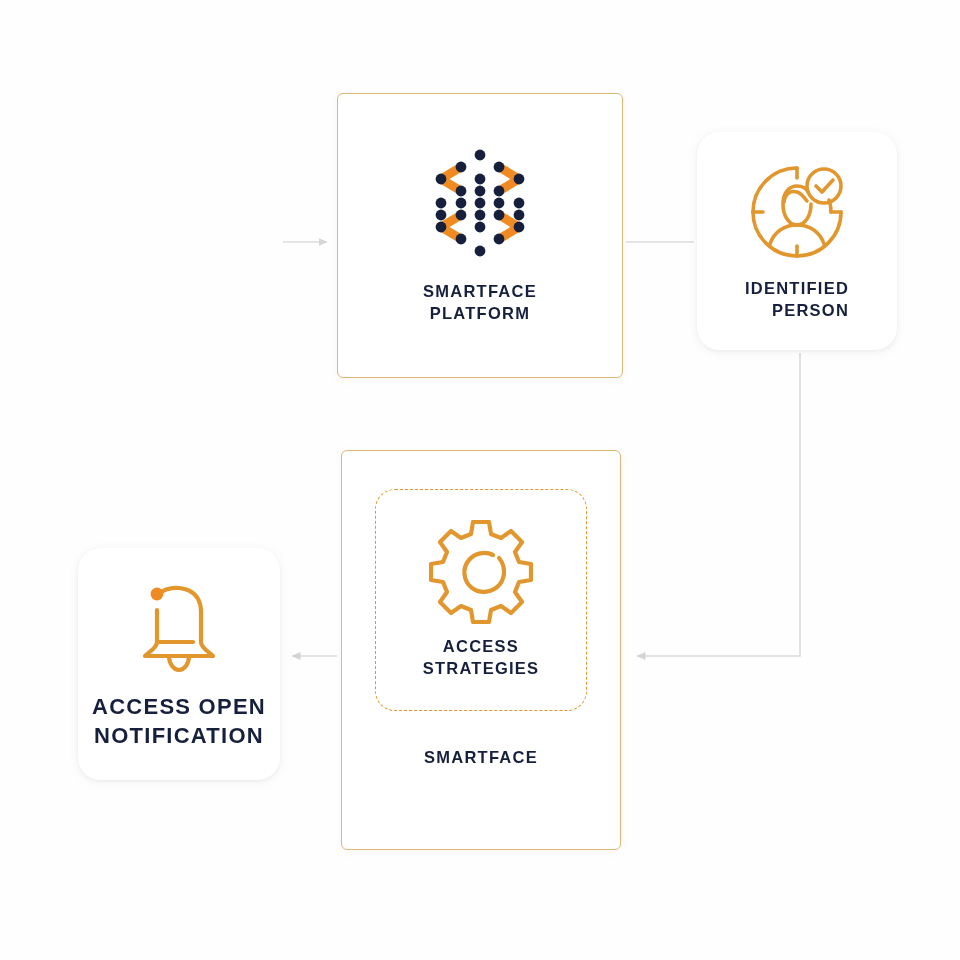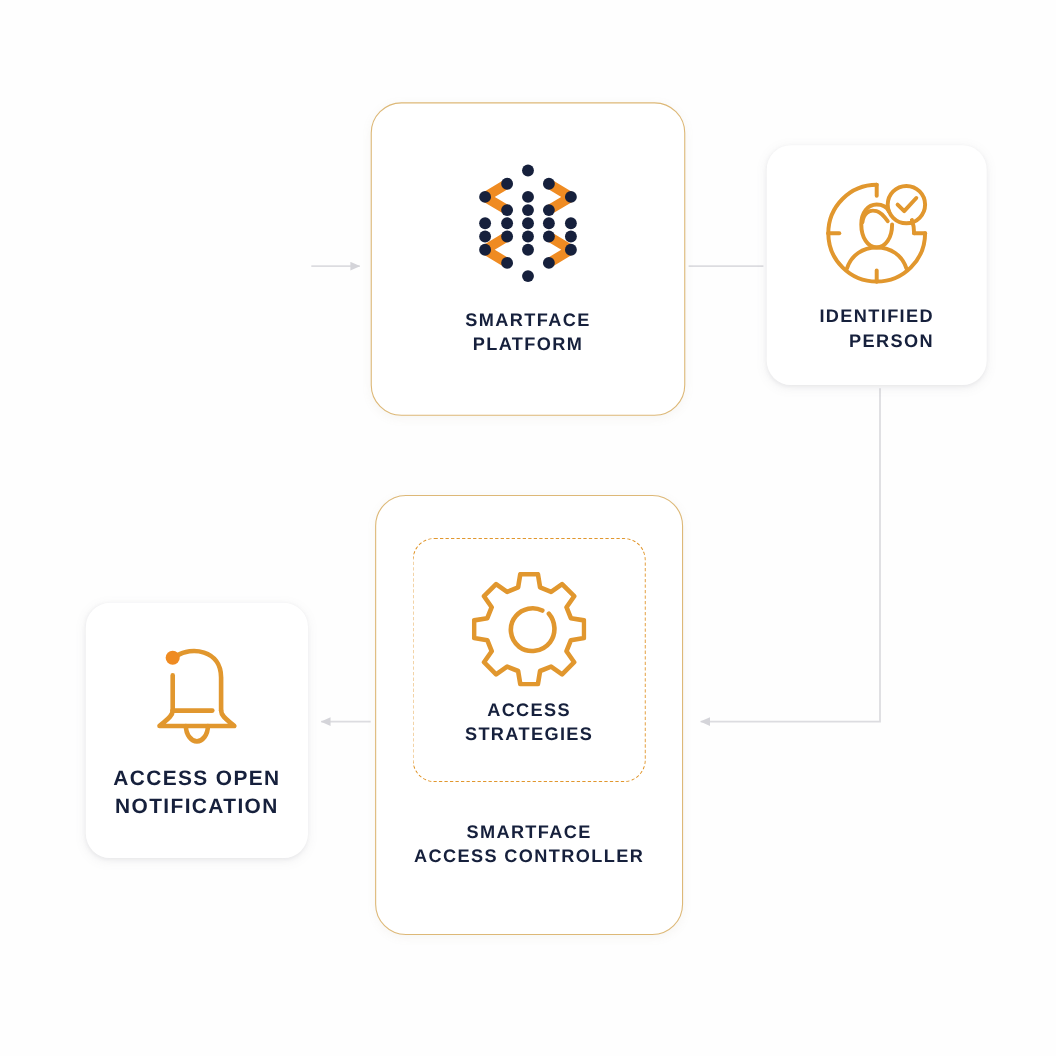--- a/index.html
+++ b/index.html
@@ -32,21 +32,21 @@
     box-shadow: 0 2px 10px rgba(120,120,130,0.10),
                 0 1px 3px rgba(120,120,130,0.07);
     display: flex;
     flex-direction: column;
     align-items: center;
     justify-content: center;
     box-sizing: border-box;
   }
   .card.outlined {
     border: 1.4px solid #ddb877;
-    border-radius: 28px;
+    border-radius: 6px;
     box-shadow: 0 2px 9px rgba(150,140,120,0.07);
   }
 
   .card-label {
     text-align: center;
     color: #16203c;
     font-weight: bold;
     letter-spacing: 1.25px;
     line-height: 1.33;
     text-transform: uppercase;
@@ -86,21 +86,21 @@
     flex-direction: column;
     align-items: center;
     justify-content: center;
     box-sizing: border-box;
   }
   #node-strategies .card-label { font-size: 16.5px; margin-top: 12px; text-align: center; }
 
   #node-notification {
     left: 78px; top: 548px; width: 202px; height: 232px;
   }
-  #node-notification .card-label { font-size: 19px; margin-top: 14px; }
+  #node-notification .card-label { font-size: 22px; margin-top: 14px; }
 
   .icon-wrap {
     display: flex;
     align-items: center;
     justify-content: center;
     line-height: 0;
   }
 </style>
 </head>
 <body>
@@ -233,21 +233,20 @@
         </svg>
       </div>
       <div class="card-label">
         <div>ACCESS</div>
         <div>STRATEGIES</div>
       </div>
     </div>
 
     <div class="card-label">
       <div>SMARTFACE</div>
-      <div>ACCESS CONTROLLER</div>
     </div>
   </div>
 
   <div class="card" id="node-notification">
     <div class="icon-wrap">
       <svg width="96" height="100" viewBox="0 0 96 100">
         <g fill="none" stroke="#e1972e" stroke-width="4.2" stroke-linecap="round" stroke-linejoin="round">
 
           <path d="M30,14 C42,6 70,8 70,34 L70,64"></path>
           <path d="M26,32 L26,64"></path>

